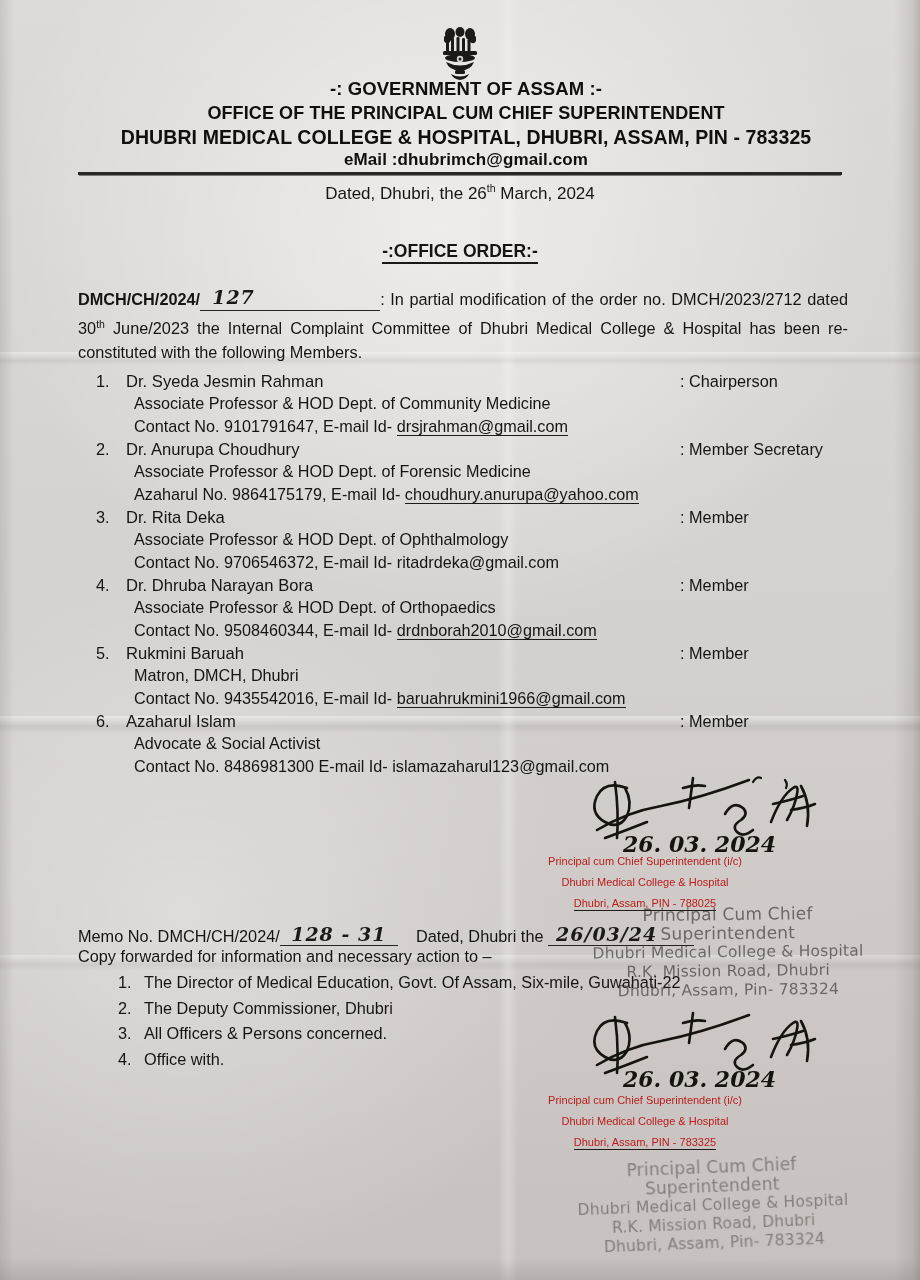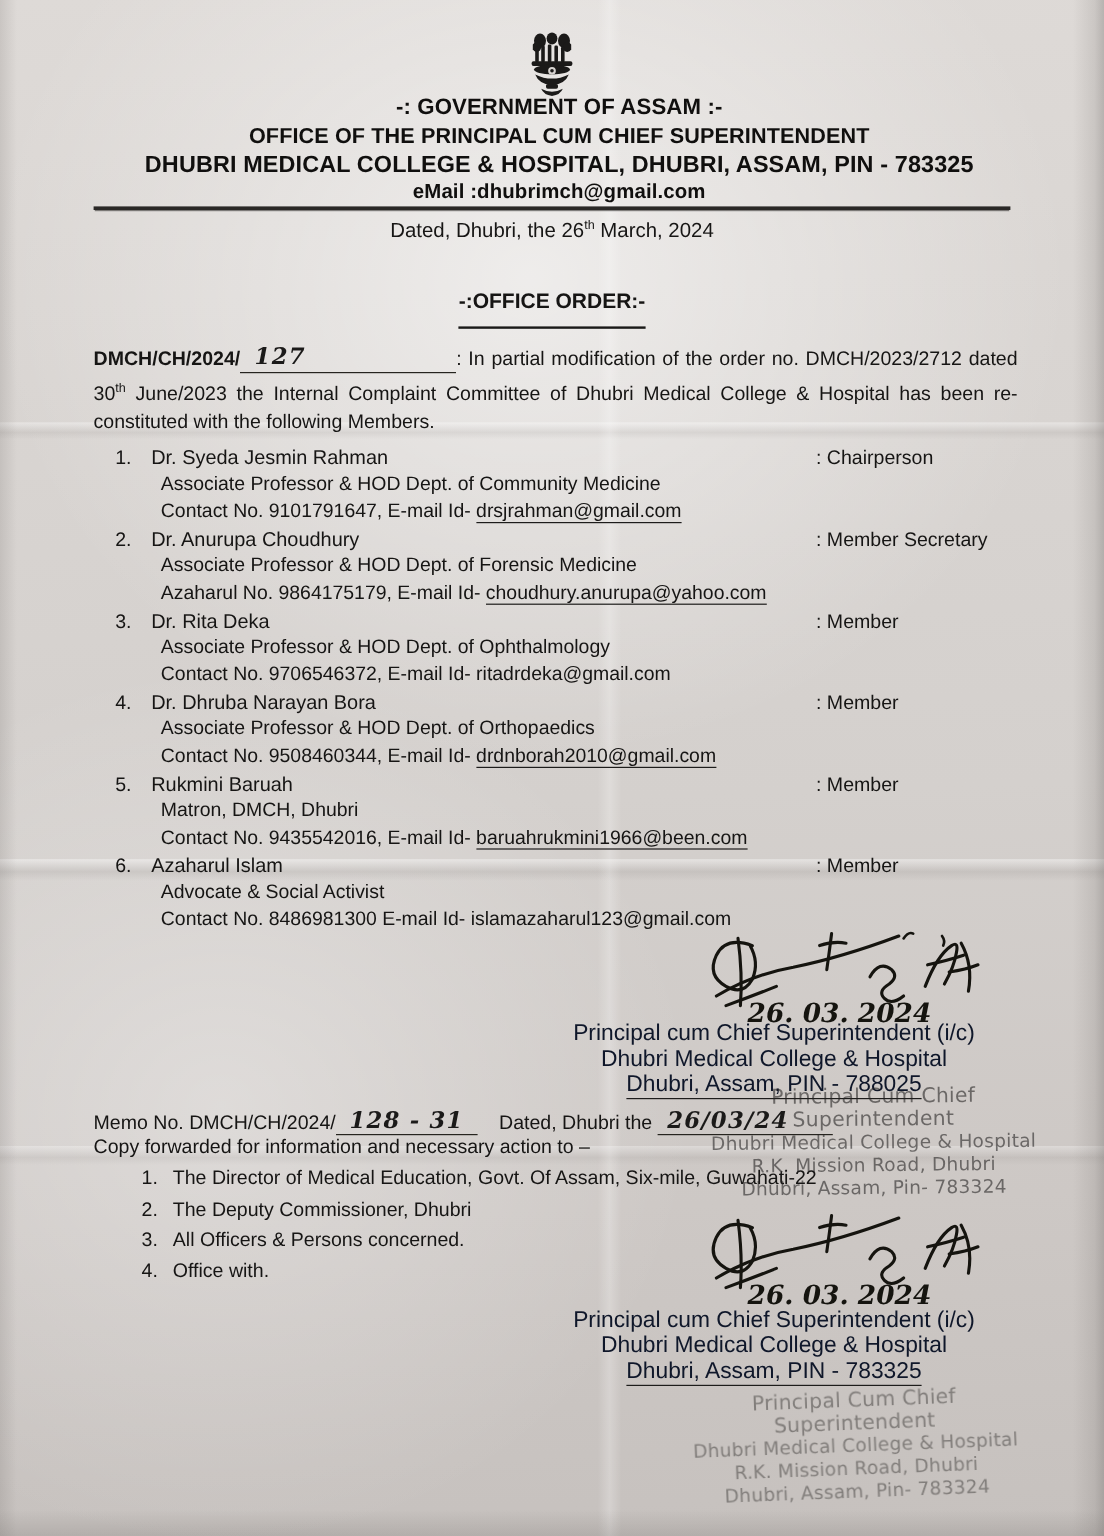--- a/index.html
+++ b/index.html
@@ -101,21 +101,21 @@
   .order-title {
     position: absolute;
     left: 0; right: 0;
     top: 241px;
     text-align: center;
     font-size: 17.5px;
     font-weight: bold;
   }
   .order-title span {
     border-bottom: 2px solid #1a1918;
-    padding-bottom: 11px;
+    padding-bottom: 1px;
   }
 
   
   .refpara {
     position: absolute;
     left: 78px;
     right: 72px;
     top: 286px;
     font-size: 16.3px;
     line-height: 24px;
@@ -175,23 +175,23 @@
     font-size: 16.2px;
     line-height: 23px;
   }
   .m-contact .eml { border-bottom: 1.3px solid #1d1c1b; }
   .m-contact .eml.plain { border-bottom: none; }
 
   
   .sigblock {
     position: absolute;
     text-align: center;
-    font-size: 19px;
+    font-size: 11px;
     line-height: 21px;
-    color: #0f172a;
+    color: #b91c1c;
   }
   .sigblock .pin { border-bottom: 1.4px solid #1d1c1b; padding-bottom: 1px; }
   #sig1 { left: 430px; width: 430px; top: 851px; }
   #sig2 { left: 430px; width: 430px; top: 1090px; }
 
   .scribble {
     position: absolute;
     pointer-events: none;
   }
   #scribble1 { left: 575px; top: 770px; }
@@ -360,21 +360,21 @@
       <div class="m-contact"><span>Contact No. 9508460344, E-mail Id- </span><span class="eml">drdnborah2010@gmail.com</span></div>
     </div>
 
     <div class="member">
       <div class="m-head">
         <div class="m-num">5.</div>
         <div class="m-name">Rukmini Baruah</div>
         <div class="m-role">: Member</div>
       </div>
       <div class="m-desig">Matron, DMCH, Dhubri</div>
-      <div class="m-contact"><span>Contact No. 9435542016, E-mail Id- </span><span class="eml">baruahrukmini1966@been.com</span></div>
+      <div class="m-contact"><span>Contact No. 9435542016, E-mail Id- </span><span class="eml">baruahrukmini1966@gmail.com</span></div>
     </div>
 
     <div class="member">
       <div class="m-head">
         <div class="m-num">6.</div>
         <div class="m-name">Azaharul Islam</div>
         <div class="m-role">: Member</div>
       </div>
       <div class="m-desig">Advocate &amp; Social Activist</div>
       <div class="m-contact"><span>Contact No. 8486981300 E-mail Id- </span><span class="eml plain">islamazaharul123@gmail.com</span></div>

